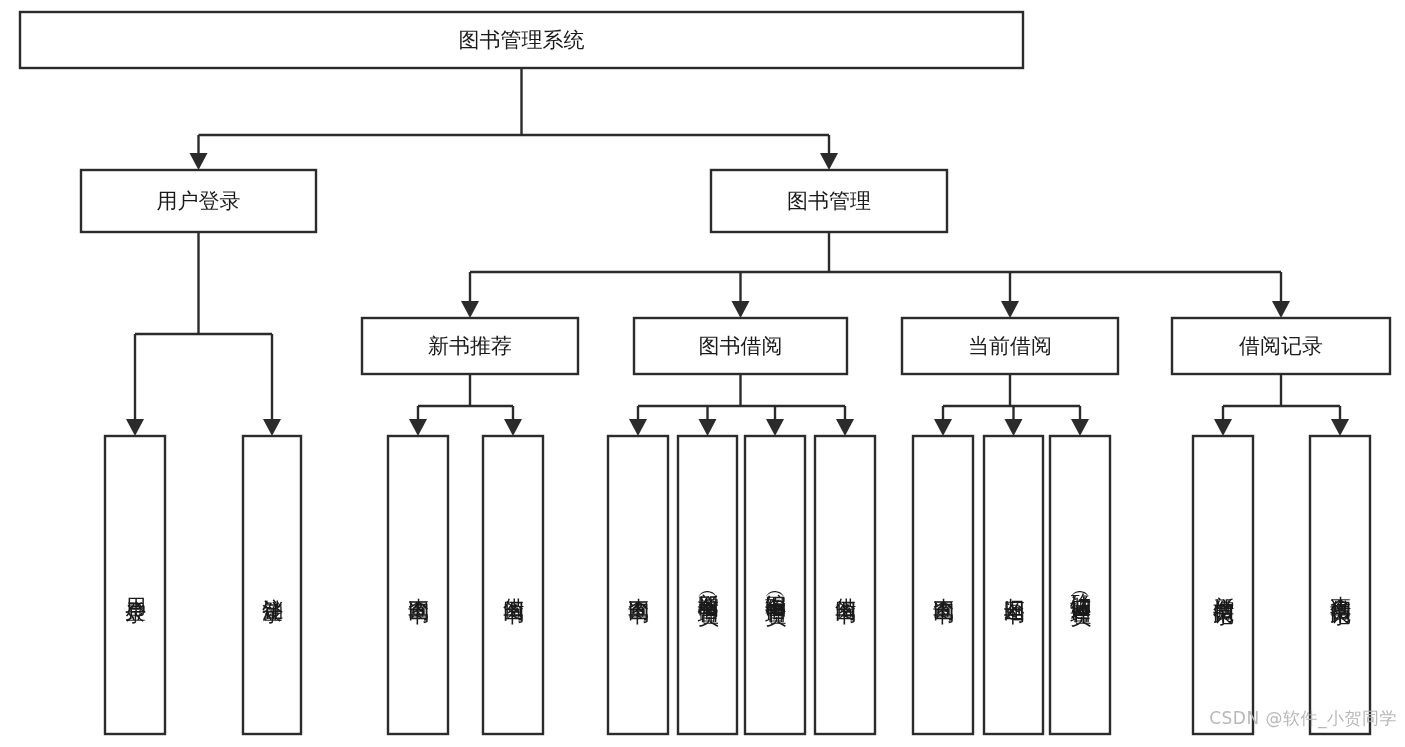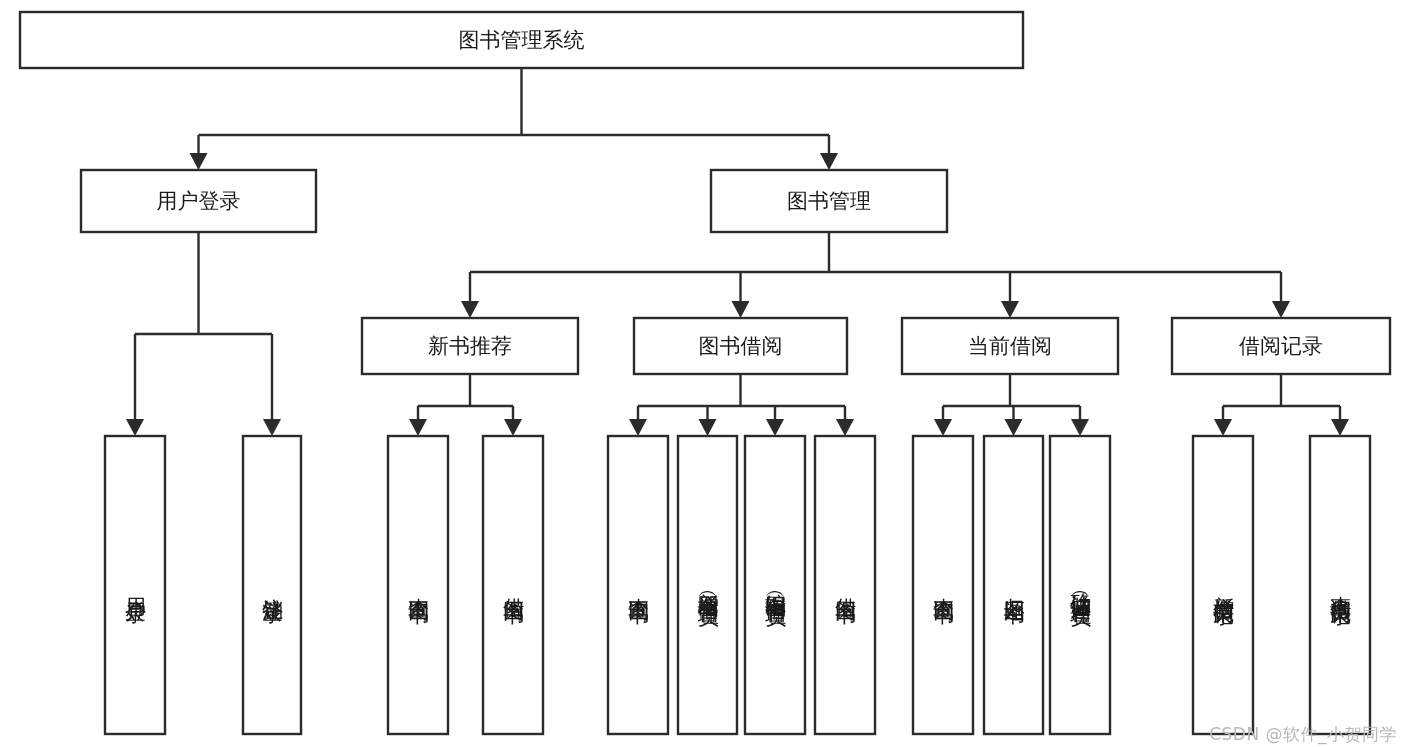--- a/index.html
+++ b/index.html
@@ -30,21 +30,21 @@
     font-family:"DejaVu Sans","Liberation Sans",sans-serif;
     font-size:21px;
     line-height:1.12;
     letter-spacing:2px;
     color:#1a1a1a;
     white-space:nowrap;
     pointer-events:none;
   }
   .watermark{
     position:absolute;
-    right:8px;bottom:1px;
+    right:8px;bottom:17px;
     font-family:"DejaVu Sans","Liberation Sans",sans-serif;
     font-size:17px;
     color:#b8b8b8;
     letter-spacing:0.5px;
     white-space:nowrap;
   }
 </style>
 </head>
 <body>
 

